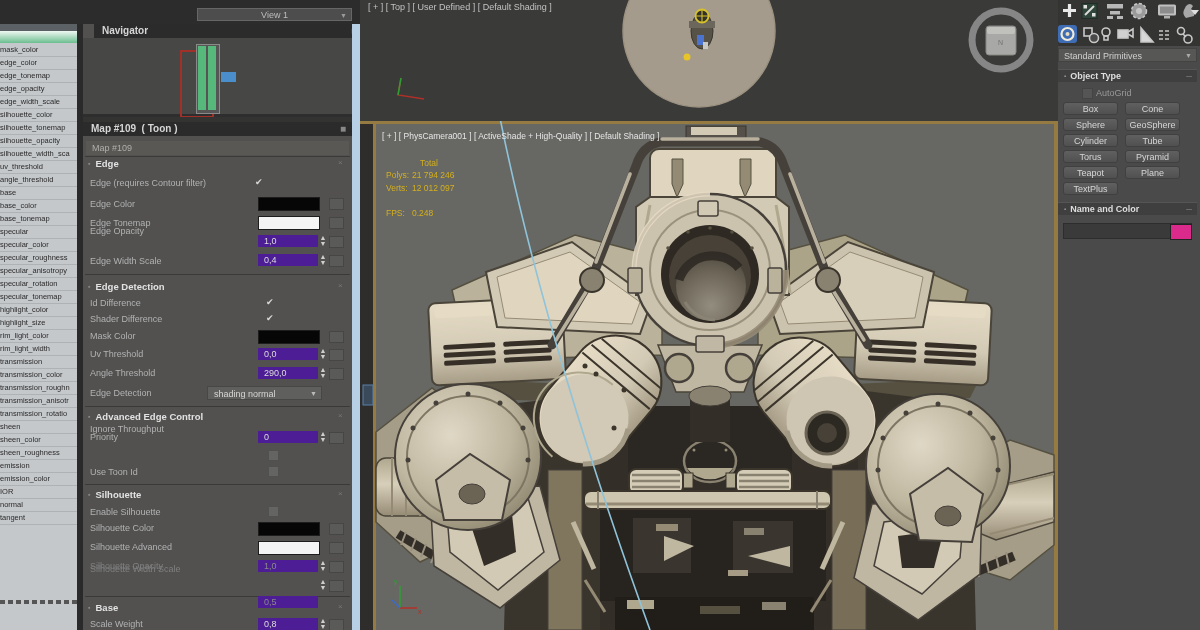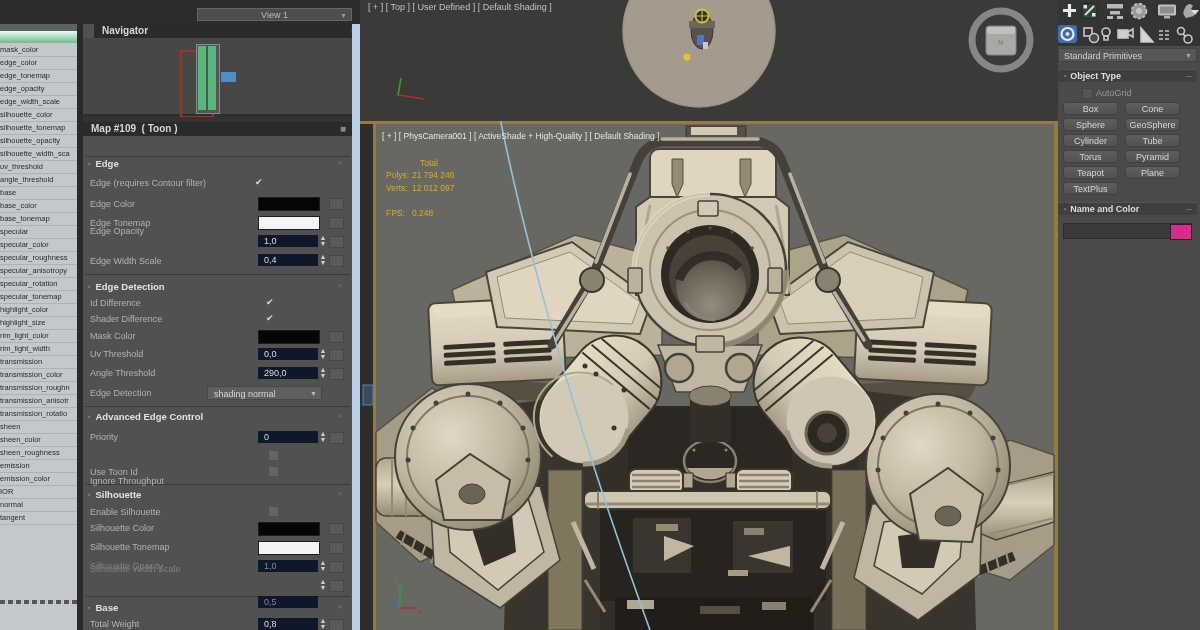--- a/index.html
+++ b/index.html
@@ -8,21 +8,21 @@
 .abs{position:absolute}
 .lrow{position:relative;height:12px;line-height:12px;border-bottom:1px solid #aeb2b5;
   font-size:7.5px;color:#2a2a2a;padding-left:0;white-space:nowrap;overflow:hidden}
 .phead{position:absolute;left:0;width:269px;height:14px;background:#2b2b2b;color:#d6d6d6;
   font-weight:bold;font-size:10px;line-height:14px;padding-left:8px;box-sizing:border-box}
 .sect{position:absolute;left:88px;color:#e2e2e2;font-weight:bold;font-size:9.5px;white-space:nowrap}
 .sect:before{content:"\25AA";color:#8a8a8a;font-size:7px;margin-right:5px;position:relative;top:-1px}
 .plabel{position:absolute;left:90px;color:#b2b2b2;font-size:9px;white-space:nowrap}
 .swatch{position:absolute;left:258px;width:60px;height:12px;border:1px solid #1d1d1d}
 .sidebtn{position:absolute;left:329px;width:13px;height:10px;background:#5a5a58;border:1px solid #464644}
-.spinfield{position:absolute;left:258px;width:60px;height:12px;background:#0f172a;color:#dcdcdc;
+.spinfield{position:absolute;left:258px;width:60px;height:12px;background:#4c1d95;color:#dcdcdc;
   font-size:9px;line-height:12px;padding-left:6px;box-sizing:border-box}
 .spinner{position:absolute;left:319px;width:8px;height:12px;color:#cfcfcf;font-size:7px;line-height:6px;text-align:center}
 .check{position:absolute;color:#d8d8d8;font-size:9px;line-height:10px}
 .cbox{position:absolute;width:9px;height:9px;background:#646462;border:1px solid #505050}
 .rbtn{position:absolute;width:55px;height:13px;background:linear-gradient(#606060,#505050);
   border:1px solid #404040;border-radius:3px;color:#d6d6d6;font-size:9px;line-height:13px;text-align:center;box-sizing:border-box}
 .rollhead{position:absolute;left:1058px;width:139px;height:13px;background:#3f3f3f;border-top:1px solid #555;
   color:#dedede;font-weight:bold;font-size:9px;line-height:13px;padding-left:6px;box-sizing:border-box}
 .rollhead:before{content:"\25AA";color:#999;font-size:6px;margin-right:4px;position:relative;top:-1px}
 </style>
@@ -88,20 +88,21 @@
   <div class="abs" style="left:83px;top:38px;width:269px;height:79px;background:#474746;border-bottom:3px solid #2e2e2e;box-sizing:border-box"></div>
 
   <div class="abs" style="left:180px;top:50px;width:30px;height:64px;border:2px solid #a03028"></div>
   <div class="abs" style="left:196px;top:44px;width:22px;height:68px;background:#555;border:1px solid #8a8a8a"></div>
   <div class="abs" style="left:198px;top:46px;width:8px;height:64px;background:#56b87b"></div>
   <div class="abs" style="left:208px;top:46px;width:8px;height:64px;background:#56b87b"></div>
   <div class="abs" style="left:221px;top:72px;width:15px;height:10px;background:#4a8ecb"></div>
 
   <div style="position:absolute;left:83px;top:117px;width:269px;height:5px;background:#333331"></div>
     <div class="phead" style="left:83px;top:122px">Map #109&nbsp;&nbsp;( Toon )<span style="position:absolute;right:6px;font-weight:normal;color:#888">■</span></div>
+  <div class="abs" style="left:86px;top:141px;width:263px;height:14px;background:#5a5855;color:#b0aeaa;font-size:9px;line-height:14px;padding-left:6px;box-sizing:border-box">Map #109</div>
 
   <div class="abs" style="left:83px;top:153px;width:269px;height:477px;overflow:hidden">
       <div style="position:absolute;left:-83px;top:-153px;width:352px;height:630px">
         <div class="abs" style="left:85px;top:156px;width:265px;height:1px;background:#3a3a38"></div>
         <div class="abs" style="left:85px;top:274px;width:265px;height:1px;background:#3a3a38"></div>
         <div class="abs" style="left:85px;top:406px;width:265px;height:1px;background:#3a3a38"></div>
         <div class="abs" style="left:85px;top:484px;width:265px;height:1px;background:#3a3a38"></div>
         <div class="abs" style="left:85px;top:596px;width:265px;height:1px;background:#3a3a38"></div>
         <div class="sect" style="top:158px">Edge<span style="position:absolute;left:250px;color:#777;font-weight:normal;font-size:8px">×</span></div>
         <div class="plabel" style="top:178px">Edge (requires Contour filter)</div>
@@ -136,43 +137,43 @@
         <div class="spinfield" style="top:367px">290,0</div>
         <div class="spinner" style="top:367px">▲<br>▼</div>
         <div class="sidebtn" style="top:368px"></div>
         <div class="plabel" style="top:388px">Edge Detection</div>
         <div class="abs" style="left:207px;top:386px;width:115px;height:14px;background:#5f5f5d;border:1px solid #474745;color:#d6d6d6;font-size:9px;line-height:14px;padding-left:6px;box-sizing:border-box">shading normal<span style="position:absolute;right:4px;color:#bbb;font-size:7px">▼</span></div>
         <div class="sect" style="top:411px">Advanced Edge Control<span style="position:absolute;left:250px;color:#777;font-weight:normal;font-size:8px">×</span></div>
         <div class="plabel" style="top:432px">Priority</div>
         <div class="spinfield" style="top:431px">0</div>
         <div class="spinner" style="top:431px">▲<br>▼</div>
         <div class="sidebtn" style="top:432px"></div>
-        <div class="plabel" style="top:476px">Ignore Throughput</div>
+        <div class="plabel" style="top:424px">Ignore Throughput</div>
         <div class="cbox" style="left:268px;top:450px"></div>
         <div class="plabel" style="top:467px">Use Toon Id</div>
         <div class="cbox" style="left:268px;top:466px"></div>
         <div class="sect" style="top:489px">Silhouette<span style="position:absolute;left:250px;color:#777;font-weight:normal;font-size:8px">×</span></div>
         <div class="plabel" style="top:507px">Enable Silhouette</div>
         <div class="cbox" style="left:268px;top:506px"></div>
         <div class="plabel" style="top:523px">Silhouette Color</div>
         <div class="swatch" style="top:522px;background:#060606"></div>
         <div class="sidebtn" style="top:523px"></div>
-        <div class="plabel" style="top:542px">Silhouette Tonemap</div>
+        <div class="plabel" style="top:542px">Silhouette Advanced</div>
         <div class="swatch" style="top:541px;background:#f4f4f4"></div>
         <div class="sidebtn" style="top:542px"></div>
         <div class="plabel" style="top:561px;color:#7f7f7f">Silhouette Opacity</div>
         <div class="spinfield" style="top:560px;color:#8a8a8a">1,0</div>
         <div class="spinner" style="top:560px">▲<br>▼</div>
         <div class="sidebtn" style="top:561px"></div>
         <div class="plabel" style="top:564px;color:#7f7f7f">Silhouette Width Scale</div>
         <div class="spinfield" style="top:596px;color:#8a8a8a">0,5</div>
         <div class="spinner" style="top:579px">▲<br>▼</div>
         <div class="sidebtn" style="top:580px"></div>
         <div class="sect" style="top:602px">Base<span style="position:absolute;left:250px;color:#777;font-weight:normal;font-size:8px">×</span></div>
-        <div class="plabel" style="top:619px">Total Weight</div>
+        <div class="plabel" style="top:619px">Scale Weight</div>
         <div class="spinfield" style="top:618px">0,8</div>
         <div class="spinner" style="top:618px">▲<br>▼</div>
         <div class="sidebtn" style="top:619px"></div>
       </div>
     </div>
 
   <div class="abs" style="left:352px;top:24px;width:8px;height:606px;background:#b8d0e6"></div>
   <div class="abs" style="left:352px;top:0;width:8px;height:24px;background:#2c2c2c"></div>
 
   <svg class="abs" style="left:360px;top:0" width="698" height="121" viewBox="360 0 698 121">

